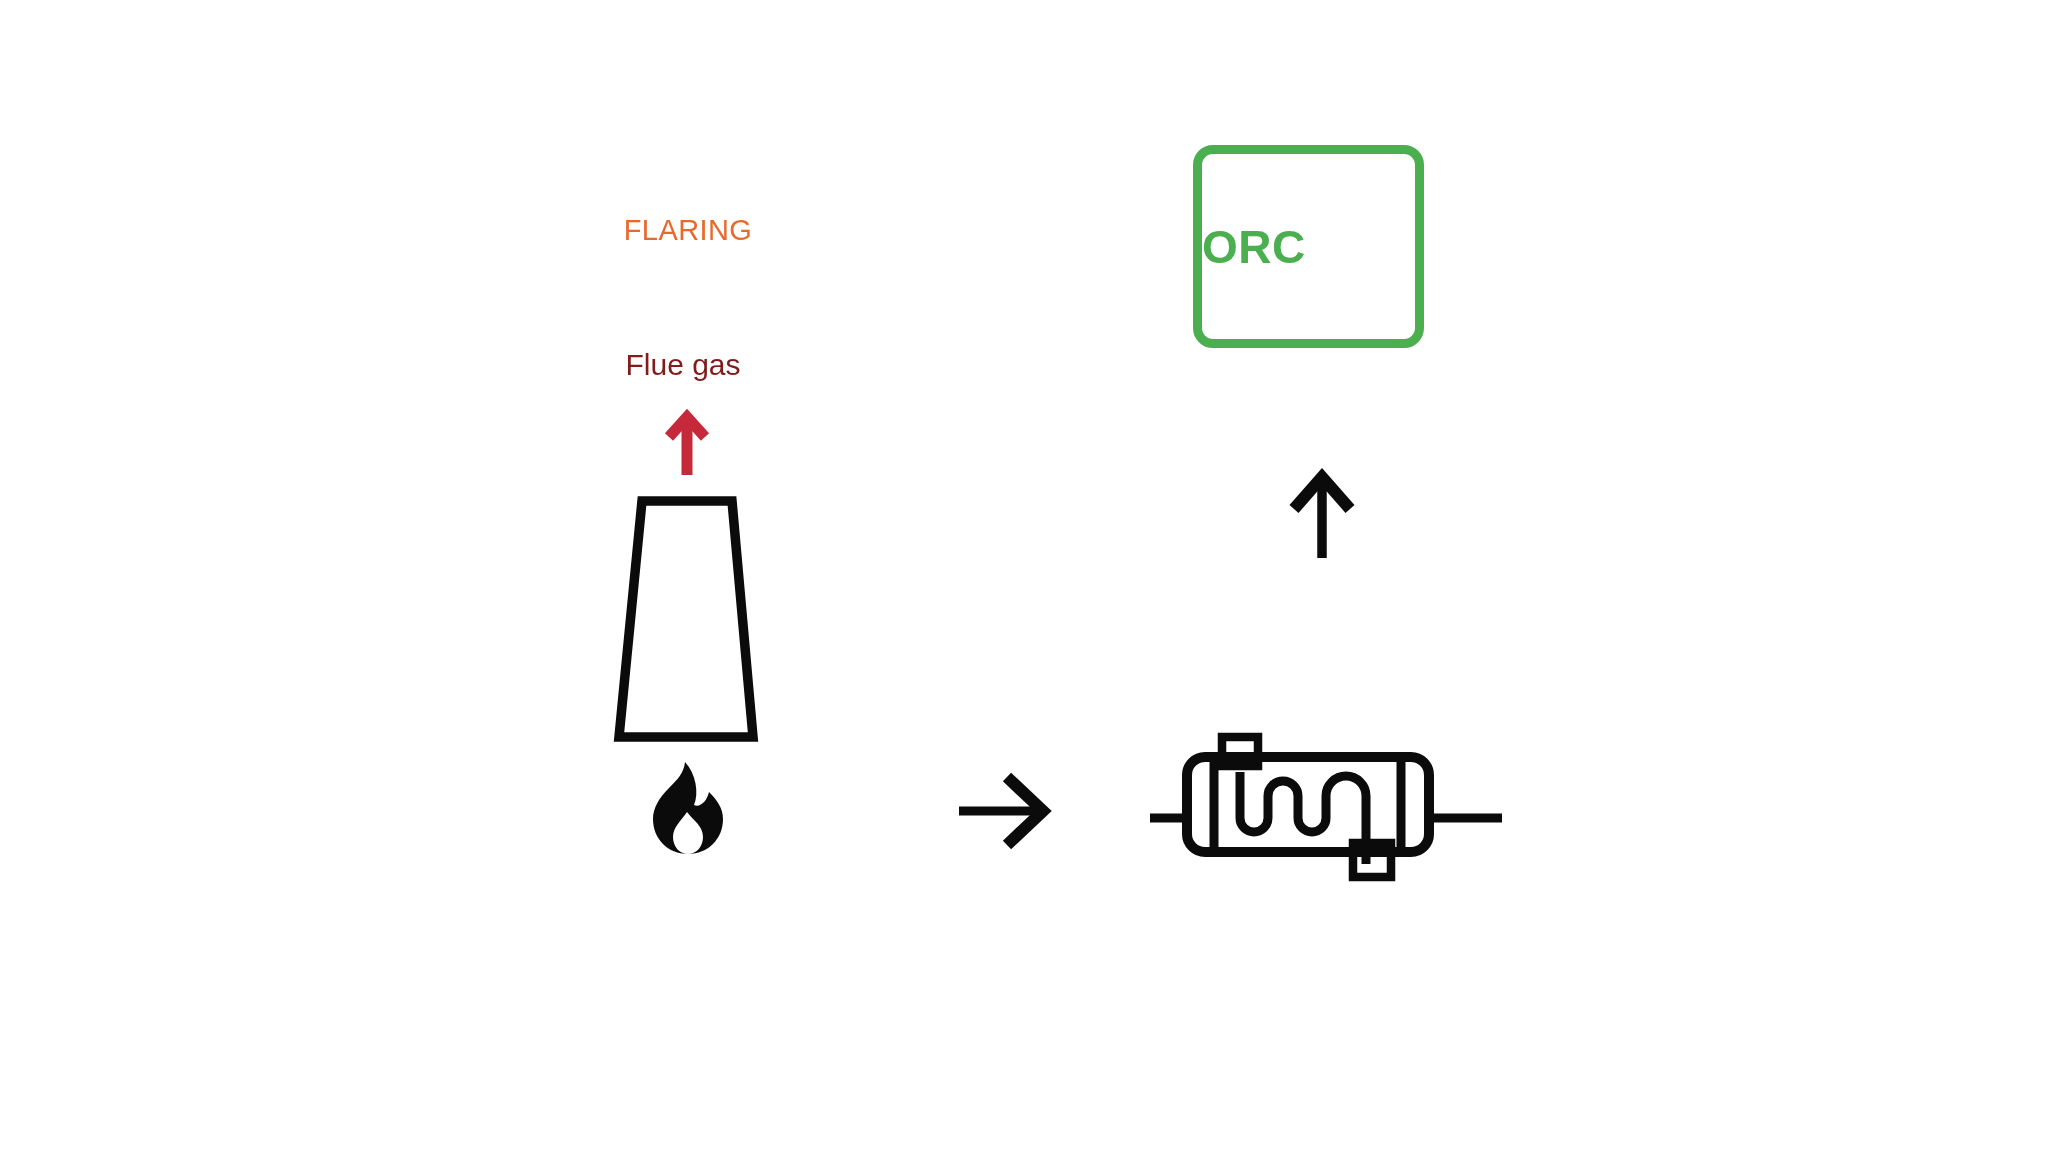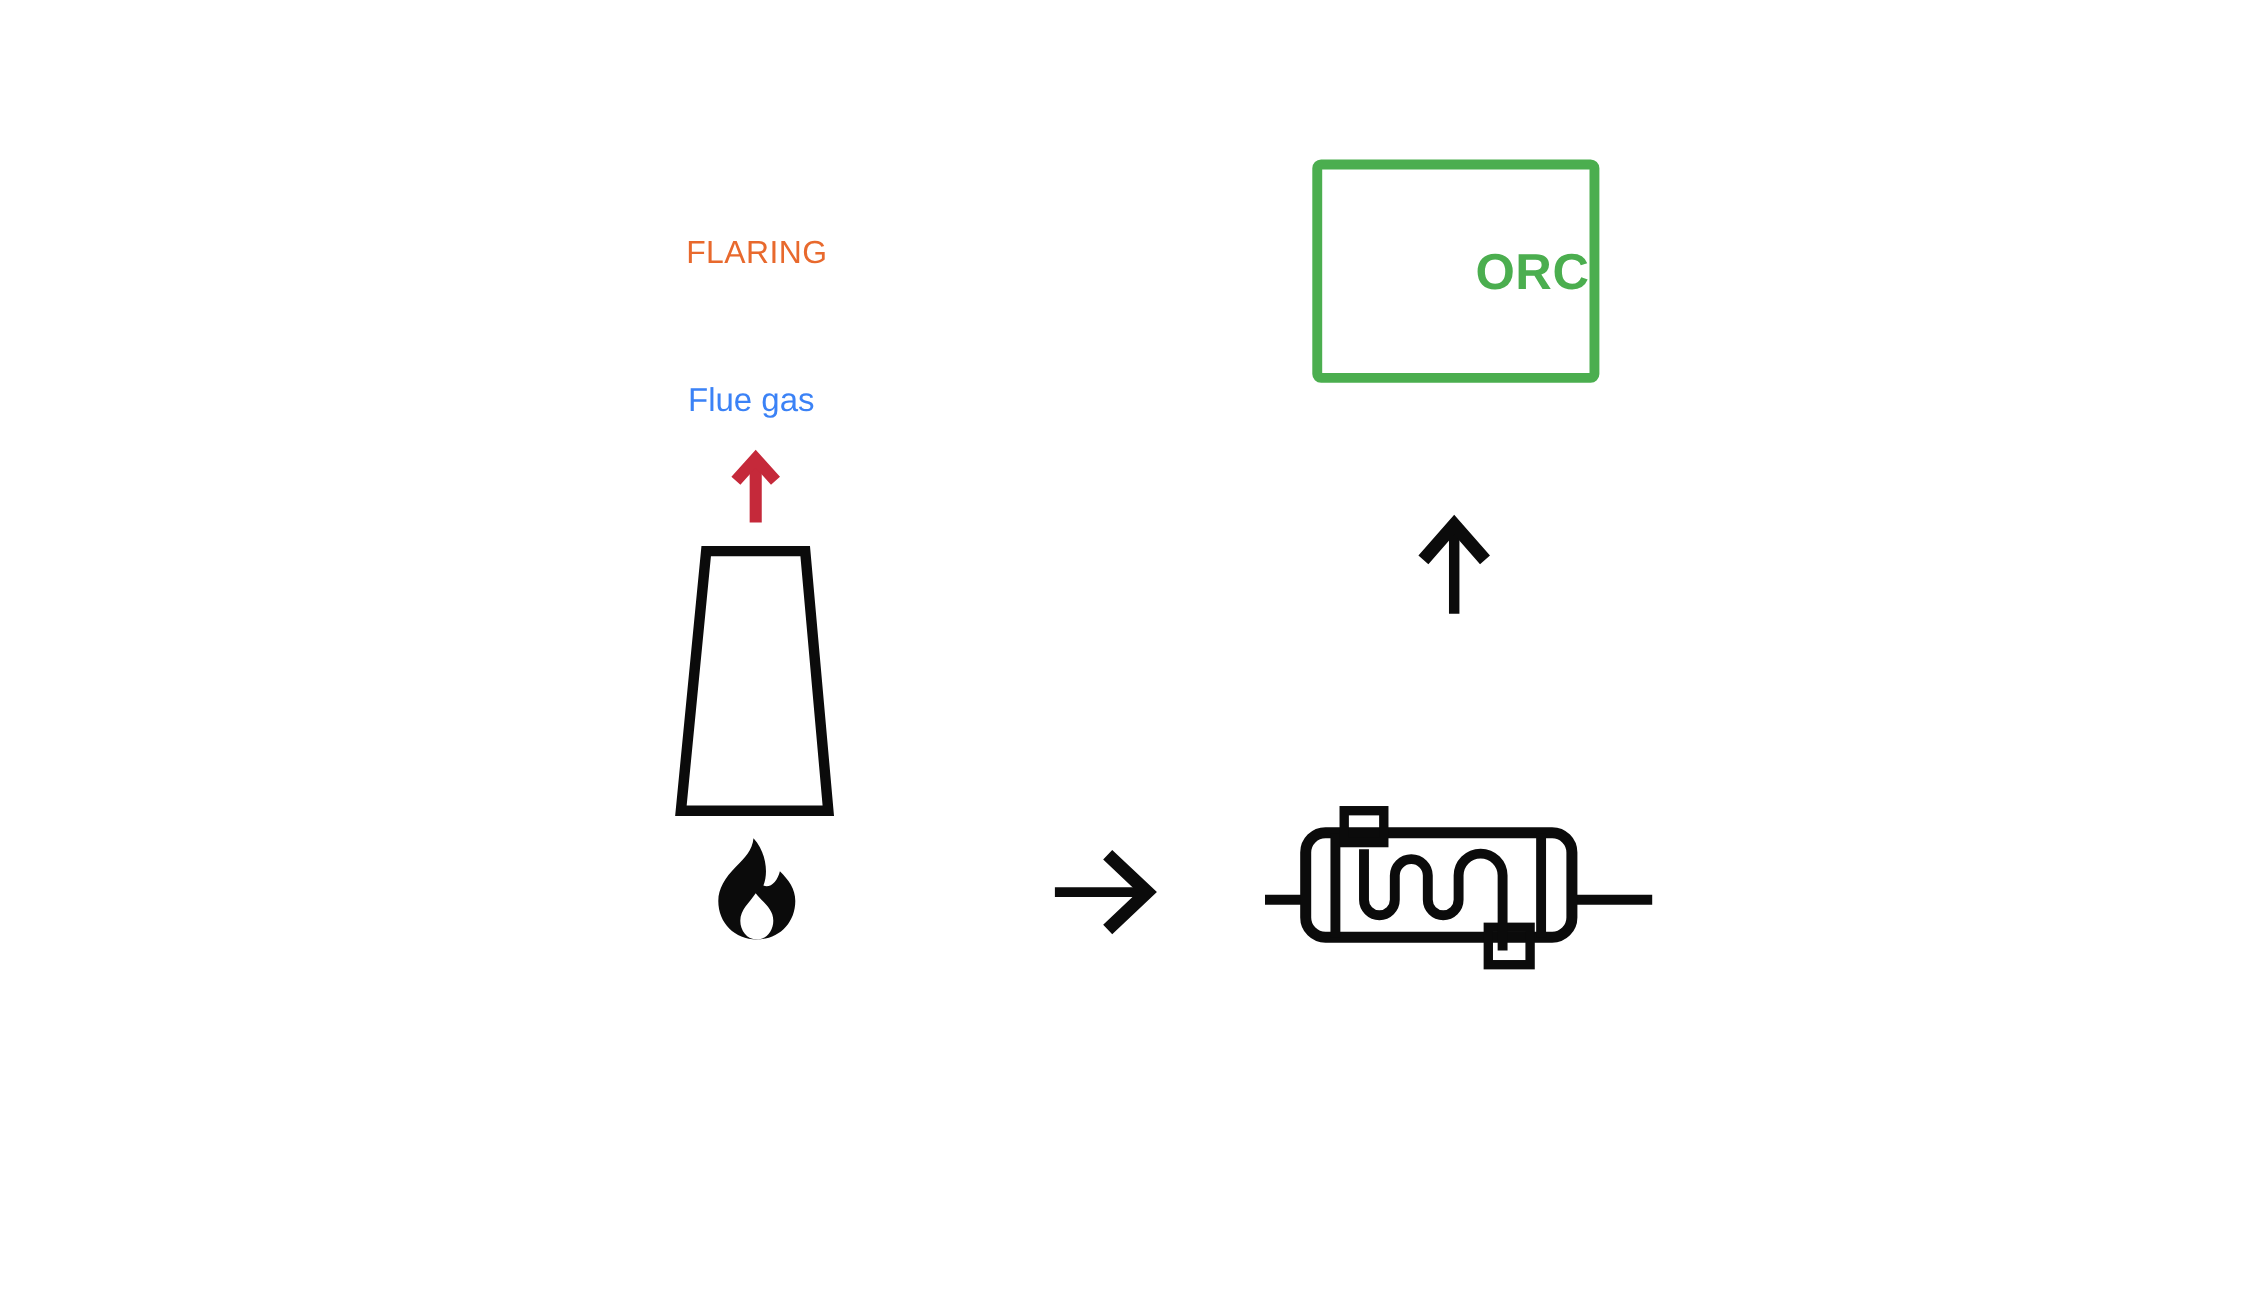--- a/index.html
+++ b/index.html
@@ -20,29 +20,29 @@
   .abs{position:absolute;}
   .section-label{
     font-size:29px;
     letter-spacing:0.4px;
     color:var(--orange);
     text-align:center;
     white-space:nowrap;
   }
   .small-label{
     font-size:30px;
-    color:#3b82f6;
+    color:#7f1d1d;
     text-align:center;
     white-space:nowrap;
   }
   .orc-box{
-    left:1193px;top:145px;width:261px;height:203px;
+    left:1193px;top:145px;width:231px;height:203px;
     border:9px solid var(--green);
-    border-radius:8px;
-    display:flex;align-items:center;justify-content:flex-end;
+    border-radius:20px;
+    display:flex;align-items:center;justify-content:flex-start;
     background:var(--bg);
   }
   .orc-box span{
     font-size:46px;
     font-weight:bold;
     letter-spacing:0.5px;
     color:var(--green);
   }
   svg{display:block;overflow:visible;}
   .stroke-ink{stroke:var(--ink);fill:none;}

